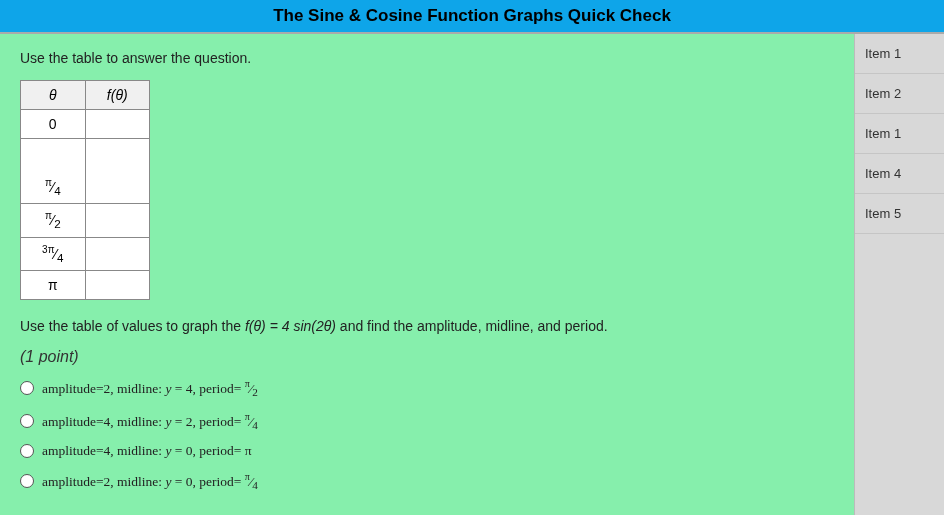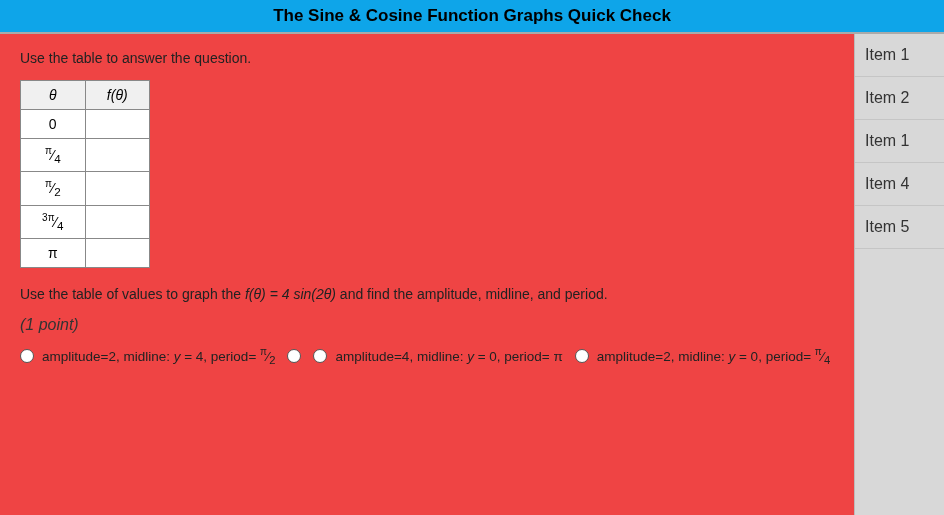--- a/index.html
+++ b/index.html
@@ -20,34 +20,34 @@
       font-weight: bold;
       border-bottom: 2px solid #aaa;
     }
     .main-layout {
       display: flex;
       flex: 1;
       overflow: hidden;
     }
     .content-area {
       flex: 1;
-      background: #ef4444;
+      background: #86efac;
       padding: 16px 20px;
       overflow-y: auto;
     }
     .sidebar {
       width: 90px;
       background: #d8d8d8;
       display: flex;
       flex-direction: column;
       border-left: 1px solid #bbb;
     }
     .sidebar-item {
       padding: 12px 10px;
-      font-size: 16px;
+      font-size: 13px;
       color: #333;
       border-bottom: 1px solid #c5c5c5;
       cursor: pointer;
     }
     .question-prompt {
       font-size: 14px;
       color: #222;
       margin-bottom: 14px;
     }
     table.value-table {
@@ -78,22 +78,23 @@
       font-style: italic;
     }
     .point-label {
       font-size: 16px;
       font-style: italic;
       color: #333;
       margin-bottom: 12px;
     }
     .options-list {
       display: flex;
-      flex-direction: row;
+      flex-direction: column;
       gap: 12px;
+      font-family: Liberation Serif, serif;
     }
     .option-row {
       display: flex;
       align-items: center;
       gap: 8px;
       font-size: 13.5px;
       color: #222;
       cursor: pointer;
     }
     .option-radio {
@@ -132,21 +133,21 @@
           </th>
         </tr>
       </thead>
       <tbody>
         <tr>
           <td>0</td>
           <td></td>
         </tr>
         <tr>
           <td>
-            <span style="display:inline-block;text-align:left;"><sup>π</sup>⁄<sub>4</sub></span>
+            <span style="display:inline-block;text-align:left;margin-top:32px;"><sup>π</sup>⁄<sub>4</sub></span>
           </td>
           <td></td>
         </tr>
         <tr>
           <td>
             <span style="display:inline-block;text-align:center;"><sup>π</sup>⁄<sub>2</sub></span>
           </td>
           <td></td>
         </tr>
         <tr>
@@ -172,20 +173,21 @@
 
     <div class="options-list">
 
       <div class="option-row">
         <div class="option-radio"></div>
         <span>amplitude=2, midline: <span style="font-style:italic;">y</span> = 4, period= <sup>π</sup>⁄<sub>2</sub></span>
       </div>
 
       <div class="option-row">
         <div class="option-radio"></div>
+        <span>amplitude=4, midline: <span style="font-style:italic;">y</span> = 2, period= <sup>π</sup>⁄<sub>4</sub></span>
       </div>
 
       <div class="option-row">
         <div class="option-radio"></div>
         <span>amplitude=4, midline: <span style="font-style:italic;">y</span> = 0, period= π</span>
       </div>
 
       <div class="option-row">
         <div class="option-radio"></div>
         <span>amplitude=2, midline: <span style="font-style:italic;">y</span> = 0, period= <sup>π</sup>⁄<sub>4</sub></span>

